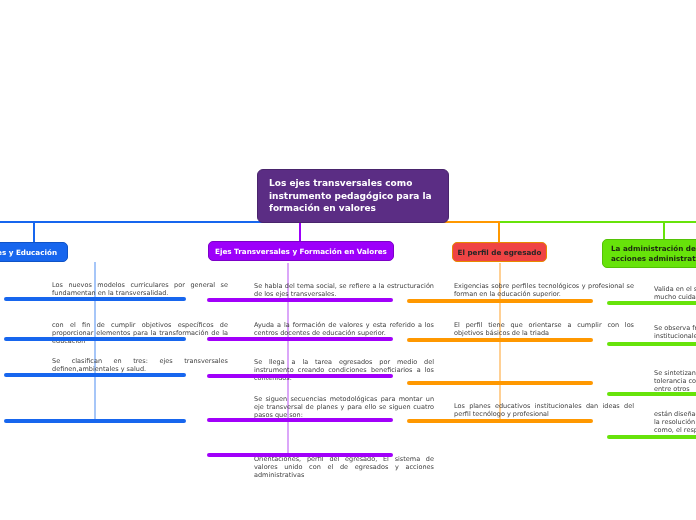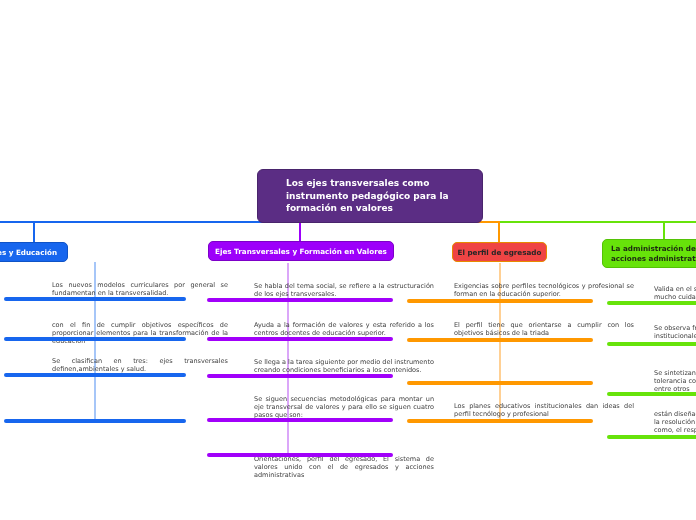--- a/index.html
+++ b/index.html
@@ -18,21 +18,21 @@
   .d-blue{left:33px;top:222px;height:21px;background:#1766ee;}
   .d-purple{left:299px;top:222px;height:19px;background:#9d00fa;}
   .d-orange{left:498px;top:222px;height:20px;background:#ff9800;}
   .d-green{left:663px;top:222px;height:17px;background:#67e30a;}
   .vline{position:absolute;width:2px;}
   .v-blue{left:94px;top:262px;height:158px;background:#a6c6f8;}
   .v-purple{left:287px;top:263px;height:191px;background:#dba7f9;}
   .v-orange{left:499px;top:263px;height:157px;background:#ffd094;}
 
   
-  .root-node{position:absolute;left:257px;top:169px;width:168px;padding:7px 28px;
+  .root-node{position:absolute;left:257px;top:169px;width:168px;padding:7px 11px;
     background:#5b2d84;border:1px solid #49246c;border-radius:6px;color:#ffffff;
     font-size:9px;font-weight:bold;line-height:1.4;}
 
   
   .branch{position:absolute;height:20px;border-radius:5px;color:#ffffff;font-weight:bold;
     font-size:7.2px;display:flex;align-items:center;justify-content:center;box-sizing:border-box;}
   .h-blue{left:-58px;top:242px;width:126px;background:#1766ee;border:1px solid #0f53c6;
     justify-content:flex-end;padding-right:10px;}
   .h-purple{left:208px;top:241px;width:186px;background:#9d00fa;border:1px solid #7d00c8;}
   .h-orange{left:452px;top:242px;width:95px;background:#ef4444;border:1px solid #e78a00;color:#262626;}
@@ -97,23 +97,23 @@
   <div class="child col-a c01">con el fin de cumplir objetivos específicos de proporcionar elementos para la transformación de la educación</div>
   <div class="rule rule-a r01"></div>
   <div class="child col-a c02">Se clasifican en tres: ejes transversales definen,ambientales y salud.</div>
   <div class="rule rule-a r02"></div>
   <div class="rule rule-a r03"></div>
 
   <div class="child col-b c10">Se habla del tema social, se refiere a la estructuración de los ejes transversales.</div>
   <div class="rule rule-b r10"></div>
   <div class="child col-b c11">Ayuda a la formación de valores y esta referido a los centros docentes de educación superior.</div>
   <div class="rule rule-b r11"></div>
-  <div class="child col-b c12">Se llega a la tarea siguiente por medio del instrumento creando condiciones beneficiarios a los contenidos.</div>
+  <div class="child col-b c12">Se llega a la tarea egresados por medio del instrumento creando condiciones beneficiarios a los contenidos.</div>
   <div class="rule rule-b r12"></div>
-  <div class="child col-b c13">Se siguen secuencias metodológicas para montar un eje transversal de valores y para ello se siguen cuatro pasos que son:</div>
+  <div class="child col-b c13">Se siguen secuencias metodológicas para montar un eje transversal de planes y para ello se siguen cuatro pasos que son:</div>
   <div class="rule rule-b r13"></div>
   <div class="child col-b c14">Orientaciones, perfil del egresado, El sistema de valores unido con el de egresados y acciones administrativas</div>
   <div class="rule rule-b r14"></div>
 
   <div class="child col-c c20">Exigencias sobre perfiles tecnológicos y profesional se forman en la educación superior.</div>
   <div class="rule rule-c r20"></div>
   <div class="child col-c c21">El perfil tiene que orientarse a cumplir con los objetivos básicos de la triada</div>
   <div class="rule rule-c r21"></div>
   <div class="rule rule-c r22"></div>
   <div class="child col-c c23">Los planes educativos institucionales dan ideas del perfil tecnólogo y profesional</div>

